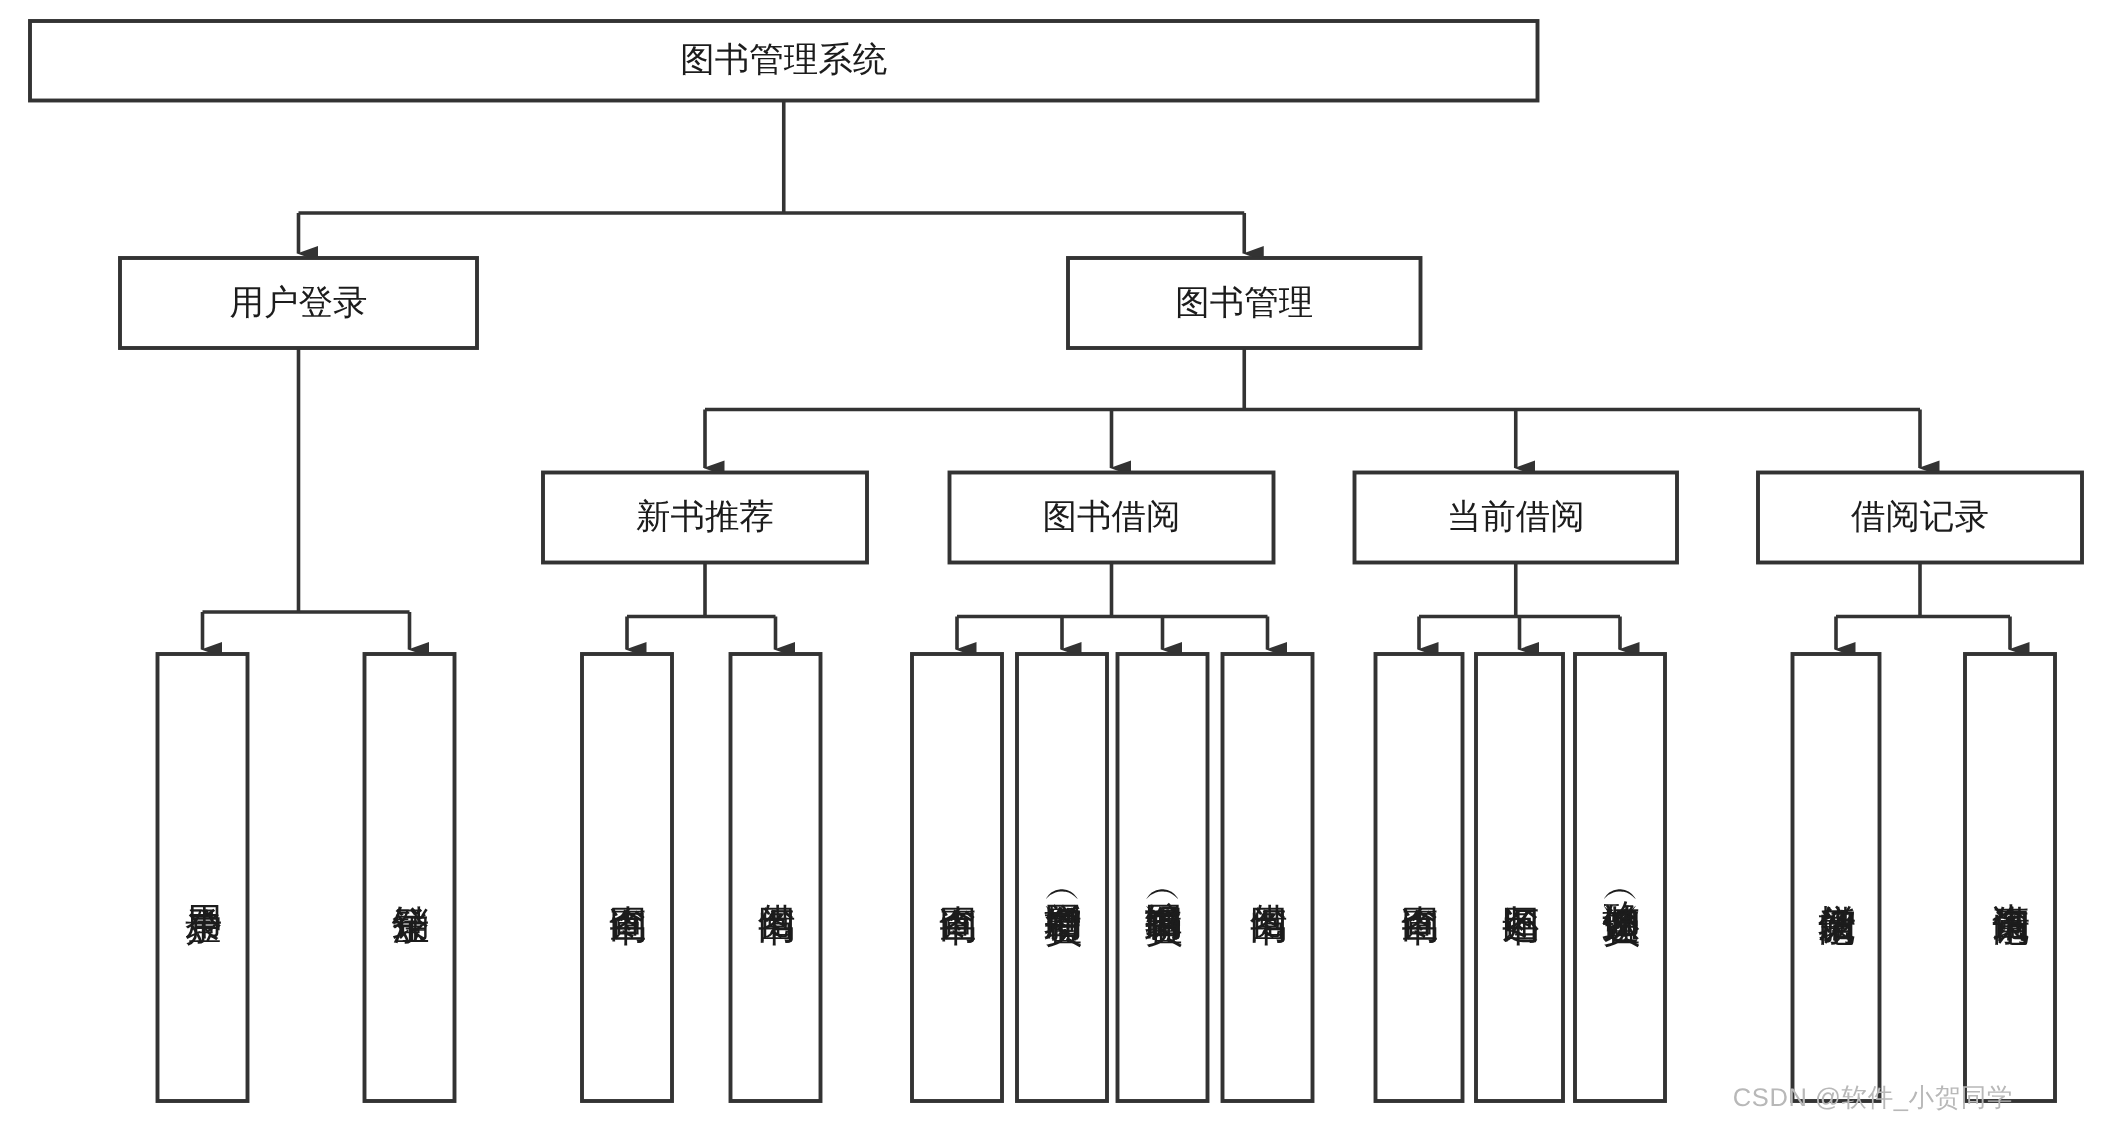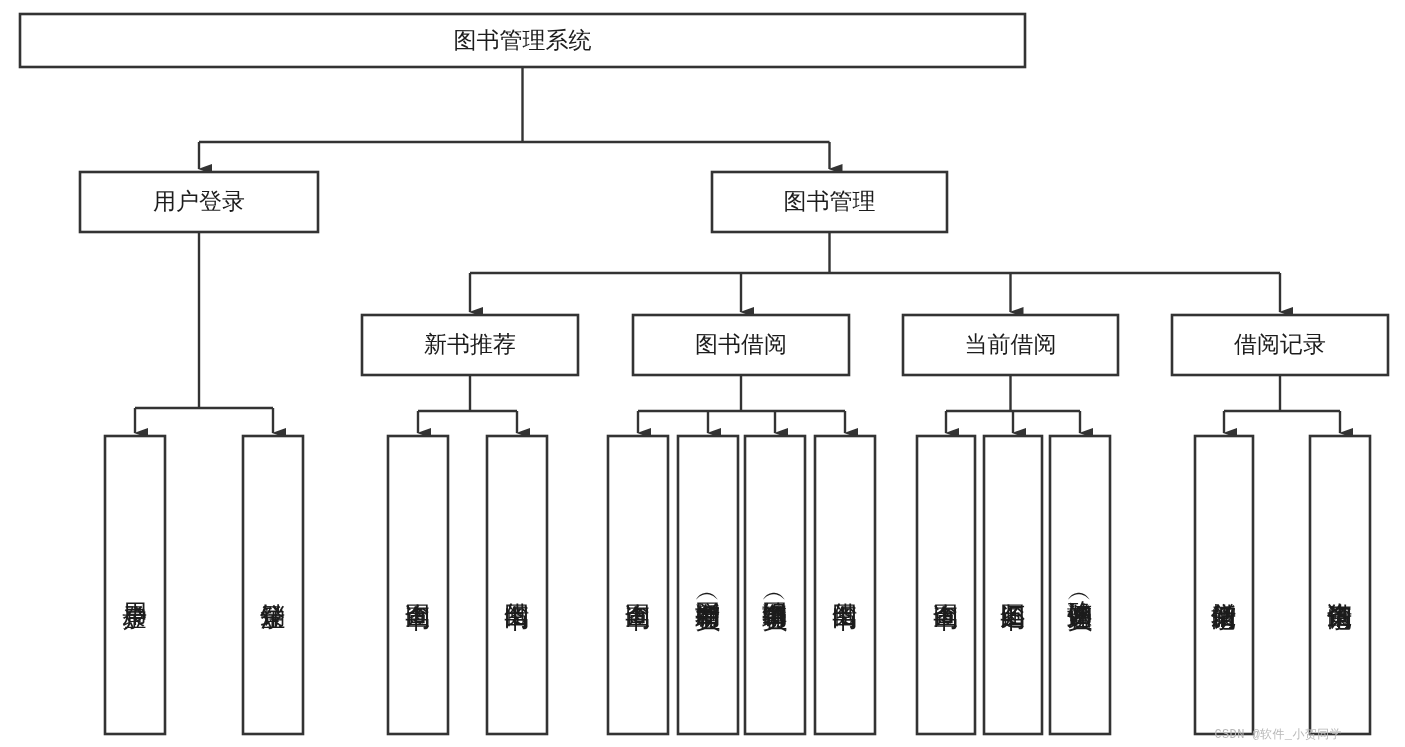--- a/index.html
+++ b/index.html
@@ -65,22 +65,22 @@
   .vlabel-wrap {
     position: absolute;
     display: flex;
     align-items: center;
     justify-content: center;
   }
   .watermark {
     position: absolute;
     right: 6px;
     bottom: 4px;
-    font-family: Liberation Mono, monospace;
-    font-size: 12px;
+    font-family: Liberation Sans, sans-serif;
+    font-size: 17px;
     color: #b8b8b8;
     letter-spacing: 0.4px;
     white-space: nowrap;
   }
 </style>
 </head>
 <body>
 
 <div id="diagram-root">
   <svg class="diagram-canvas" viewBox="0 0 1405 747">

